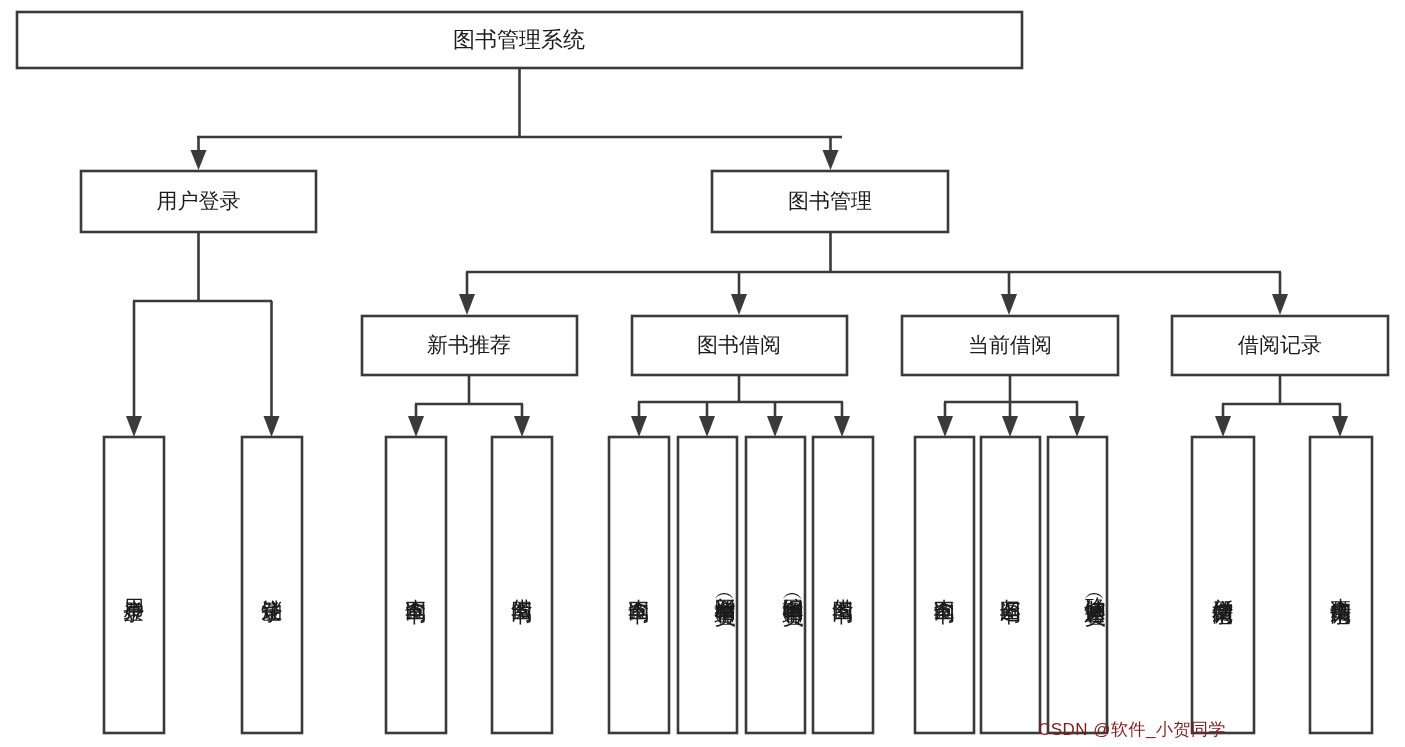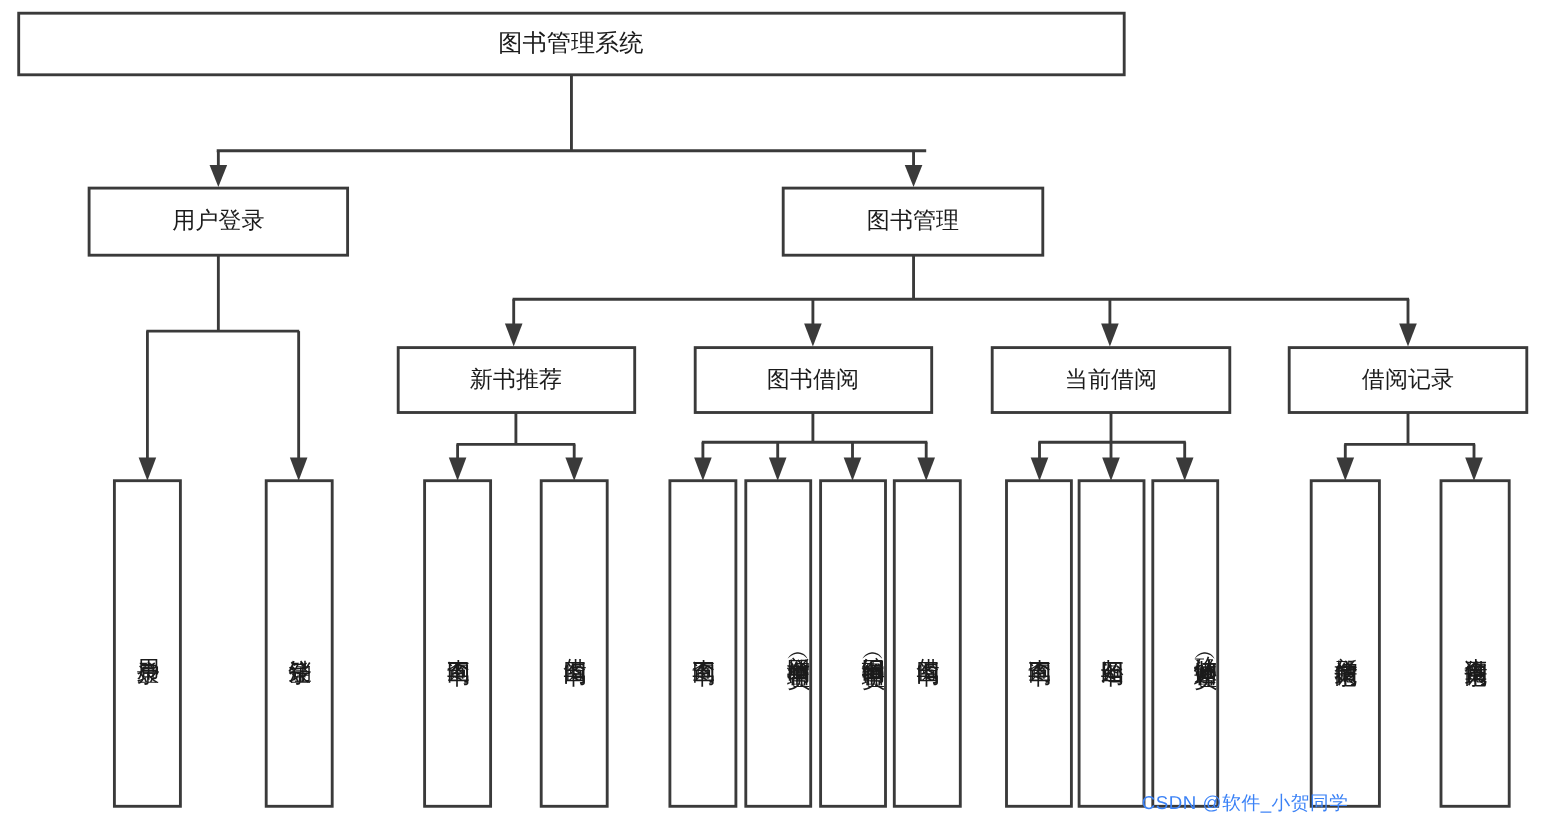--- a/index.html
+++ b/index.html
@@ -72,21 +72,21 @@
     align-items: center;
     justify-content: center;
     pointer-events: none;
   }
   .watermark {
     position: absolute;
     right: 10px;
     bottom: 6px;
     font-family: "Liberation Sans", "DejaVu Sans", sans-serif;
     font-size: 17px;
-    color: #3b82f6;
+    color: #7f1d1d;
     white-space: nowrap;
     letter-spacing: 0.5px;
   }
 </style>
 </head>
 <body>
 
 <div id="diagram-root">
 
   <svg class="diagram-canvas" viewBox="0 0 1405 747" xmlns="http://www.w3.org/2000/svg">

